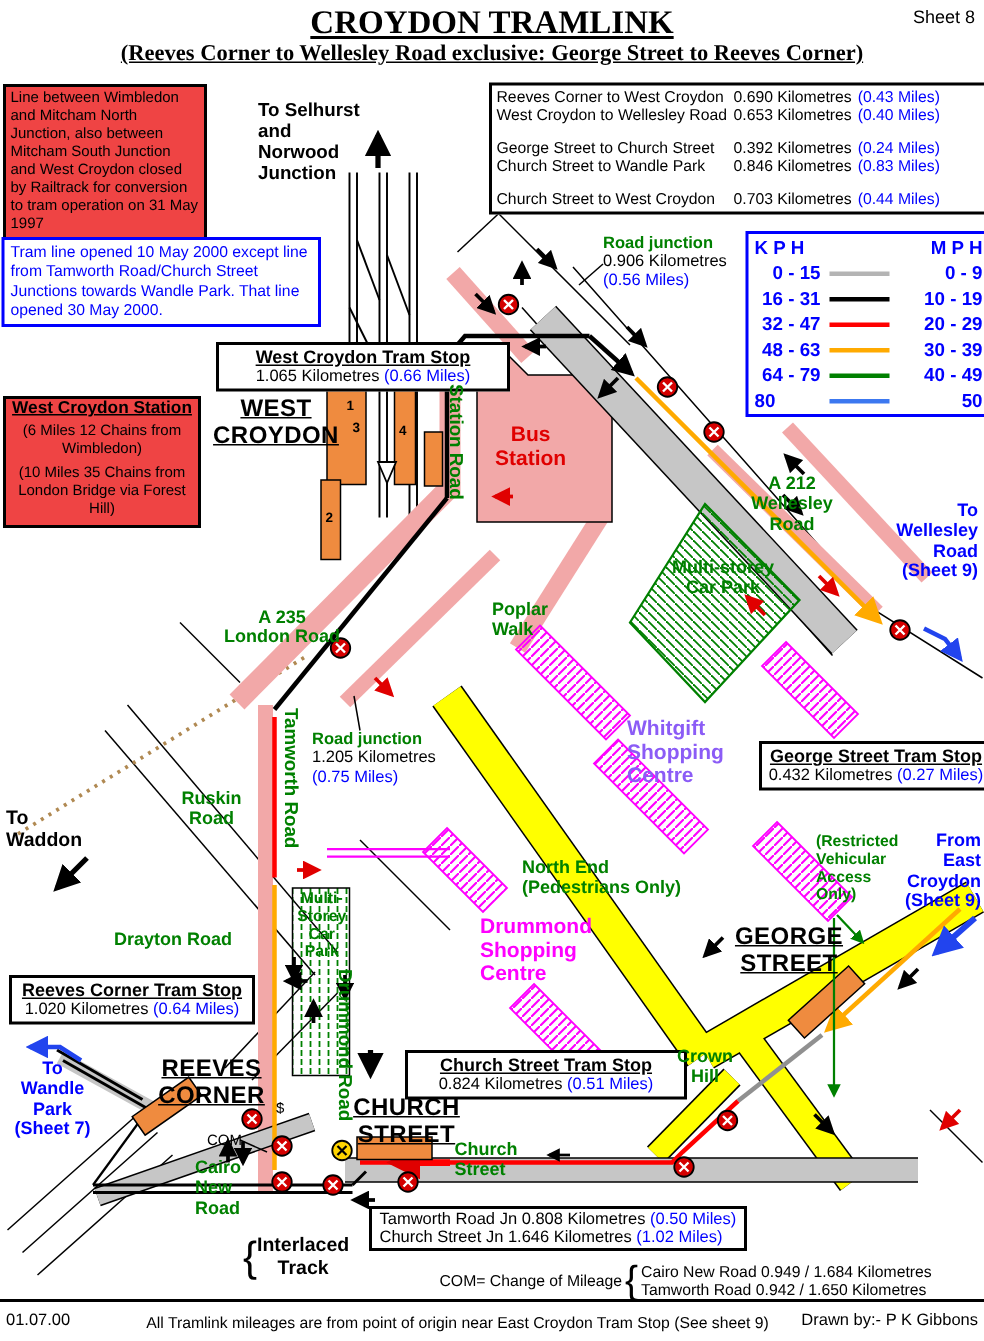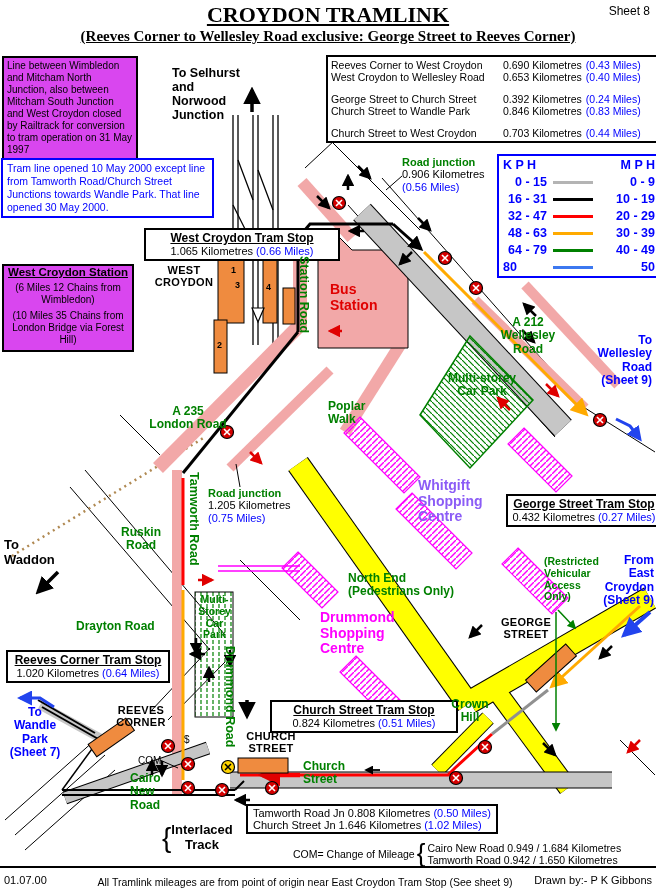--- a/index.html
+++ b/index.html
@@ -6,36 +6,36 @@
   #page{position:relative;width:656px;height:894px;background:#fff;overflow:hidden;
         font-family:"Liberation Sans",sans-serif;color:#000;}
   svg{position:absolute;left:0;top:0;}
   .L{position:absolute;white-space:nowrap;line-height:1.12;font-size:11px;}
   .g{color:#008000;font-weight:bold;}
   .bl{color:#0000ff;font-weight:bold;}
   .rd{color:#e00000;font-weight:bold;}
   .b{font-weight:bold;}
   .c{text-align:center;}
   .r{text-align:right;}
-  .big{font-size:11px;font-weight:bold;letter-spacing:.3px;}
+  .big{font-size:16px;font-weight:bold;letter-spacing:.3px;text-decoration:underline;}
   .vert{transform:rotate(90deg);transform-origin:top left;}
-  .box{position:absolute;border:2px solid #000;background:#d946ef;}
+  .box{position:absolute;border:2px solid #000;background:#ef4444;}
   .bluebox{position:absolute;border:2px solid #0000ff;background:#fff;color:#0000ff;}
   .stopbox{position:absolute;border:2px solid #000;background:#fff;text-align:center;
            font-size:11px;padding:1px 3px 2px;}
   .stopbox .t{display:block;font-weight:bold;text-decoration:underline;font-size:12px;}
   #title{position:absolute;left:0;right:0;top:2px;text-align:center;
          font-family:"Liberation Serif",serif;font-size:22px;font-weight:bold;text-decoration:underline;}
   #subtitle{position:absolute;left:0;right:0;top:28px;text-align:center;
          font-family:"Liberation Serif",serif;font-size:15px;font-weight:bold;text-decoration:underline;}
   #sheet{position:absolute;right:6px;top:4px;font-size:12px;}
   #mileage{position:absolute;left:326px;top:55px;width:324px;border:2px solid #000;
            background:#fff;font-size:10.5px;padding:2px 3px;}
   #mileage .row{display:flex;}
-  #mileage .rt{width:172px;}
+  #mileage .rt{width:158px;}
   #mileage .gap{height:10px;}
   #mileage .mi{color:#0000ff;margin-left:4px;}
   #legend{position:absolute;left:497px;top:154px;width:152px;border:2px solid #0000ff;
           background:#fff;color:#0000ff;font-weight:bold;font-size:12.5px;padding:2px 4px;}
   #legend .hrow{display:flex;justify-content:space-between;}
   #legend .lrow{display:flex;align-items:center;margin-top:3px;}
   #legend .kph{width:44px;text-align:right;}
   #legend .mph{width:46px;text-align:right;margin-left:auto;}
   #legend .sw{width:40px;height:3px;margin-left:6px;}
   #closure{left:2px;top:56px;width:126px;font-size:10px;line-height:12px;padding:2px 3px;}
@@ -428,21 +428,21 @@
     <div>To</div>
     <div>Wandle</div>
     <div>Park</div>
     <div>(Sheet 7)</div>
   </div>
 
   <div class="L big c" style="left:140px;top:264px;width:88px;">
     <div>WEST</div>
     <div>CROYDON</div>
   </div>
-  <div class="L rd" style="left:330px;top:282px;font-size:14px;">
+  <div class="L rd" style="left:330px;top:282px;font-size:14px;text-align:center;">
     <div>Bus</div>
     <div>Station</div>
   </div>
   <div class="L big c" style="left:488px;top:616px;width:76px;">
     <div>GEORGE</div>
     <div>STREET</div>
   </div>
   <div class="L big c" style="left:230px;top:730px;width:82px;">
     <div>CHURCH</div>
     <div>STREET</div>

